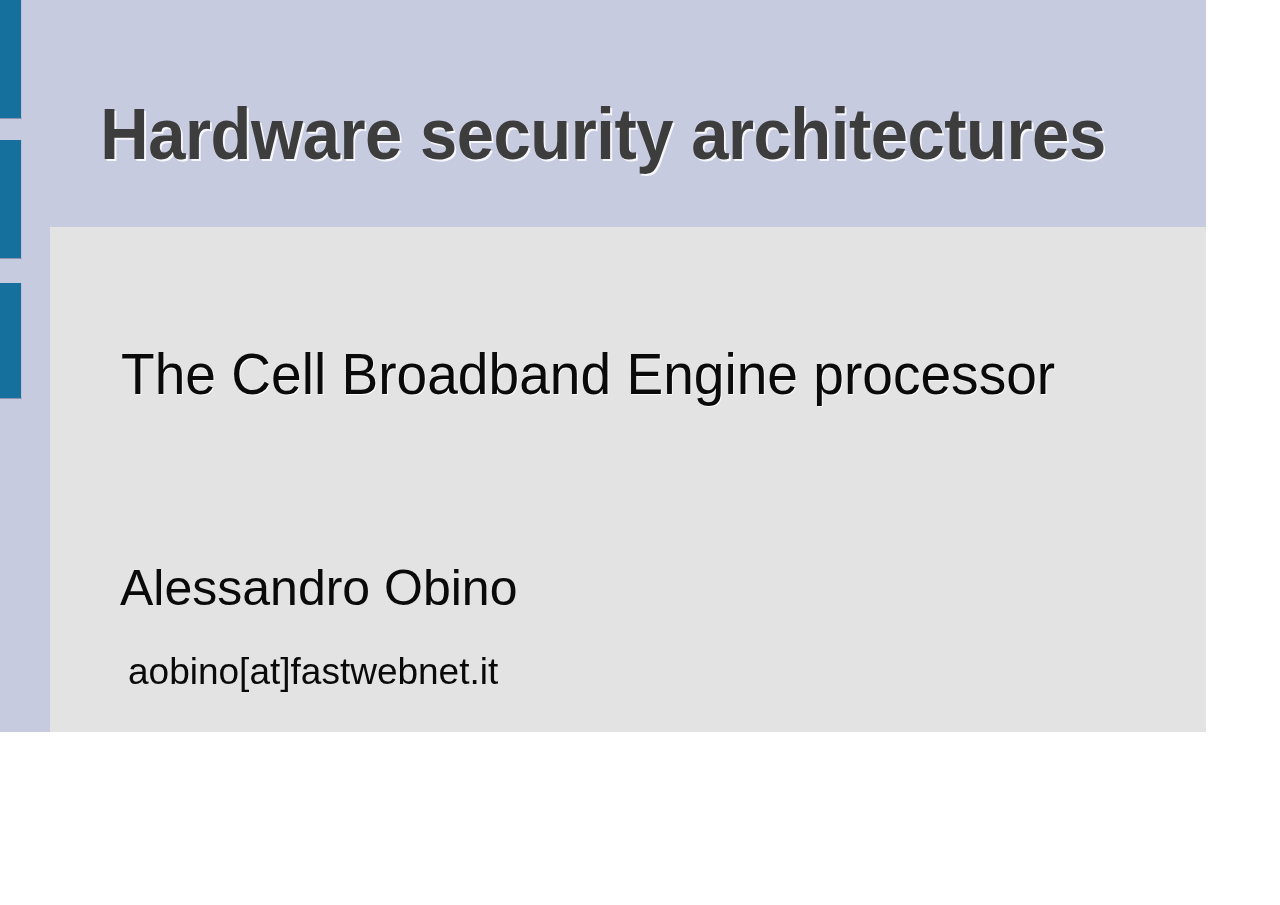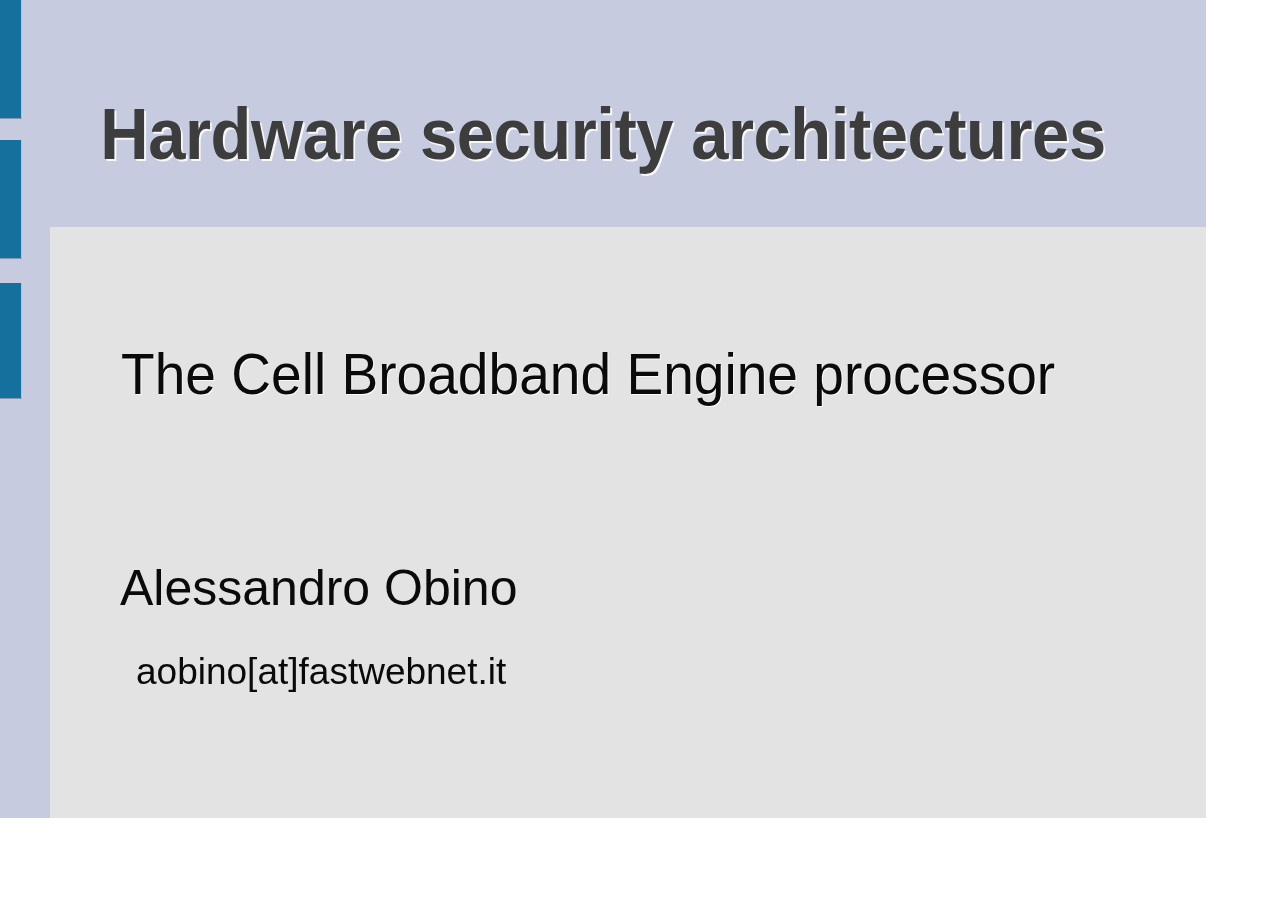--- a/index.html
+++ b/index.html
@@ -10,21 +10,21 @@
   body {
     width: 1280px;
     height: 905px;
     overflow: hidden;
     font-family: "Liberation Sans", sans-serif;
   }
 
   #slide {
     position: relative;
     width: 1206px;
-    height: 818px;
+    height: 732px;
     background: #ffffff;
     overflow: hidden;
   }
 
   
   .header-band {
     position: absolute;
     left: 0;
     top: 0;
     width: 1206px;
@@ -108,21 +108,21 @@
     font-family: "Liberation Sans", sans-serif;
     font-weight: normal;
     font-size: 50px;
     line-height: 58px;
     color: #0a0a0a;
     white-space: nowrap;
   }
 
   .email {
     position: absolute;
-    left: 136px;
+    left: 128px;
     top: 650px;
     font-family: "Liberation Sans", sans-serif;
     font-weight: normal;
     font-size: 37px;
     line-height: 44px;
     color: #0a0a0a;
     white-space: nowrap;
   }
 </style>
 </head>

